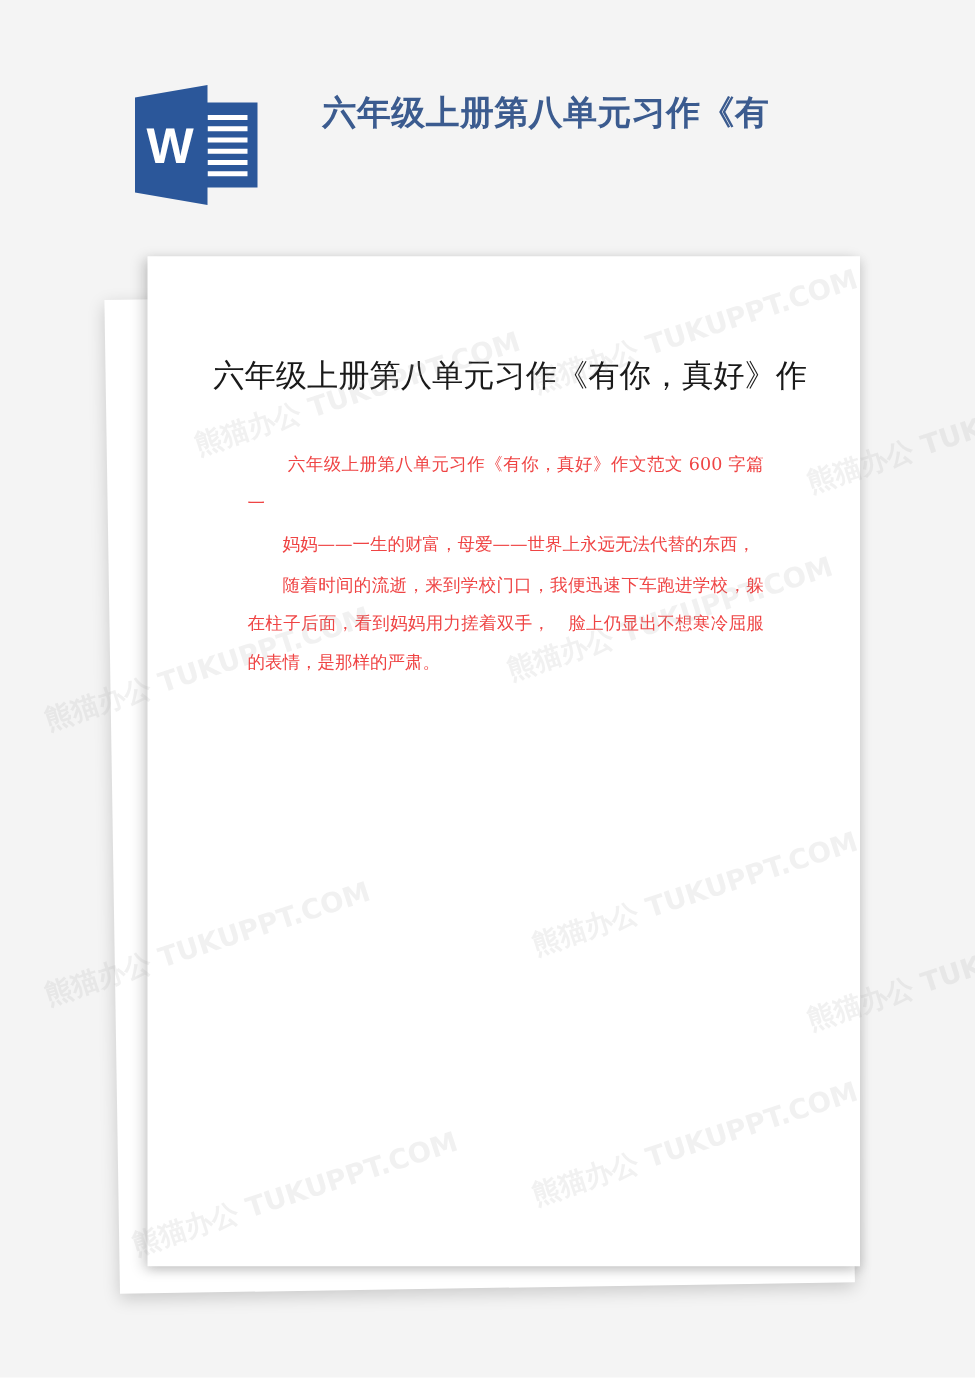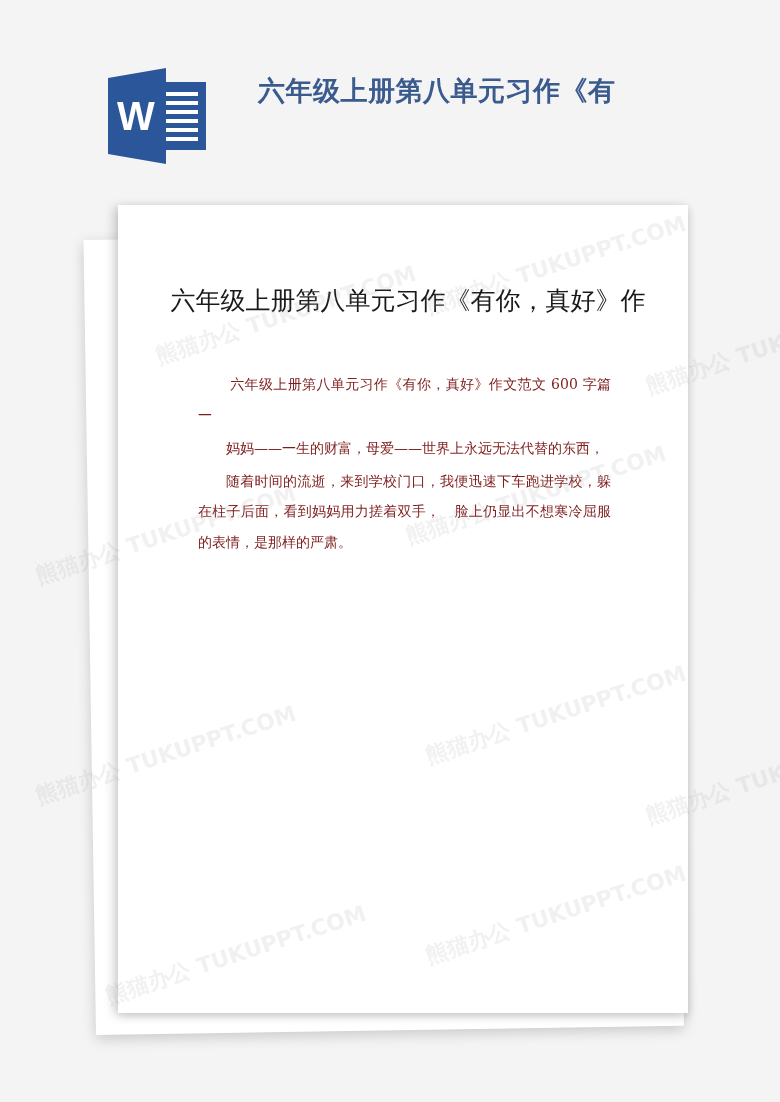--- a/index.html
+++ b/index.html
@@ -28,23 +28,22 @@
     box-shadow: -4px 2px 10px rgba(0,0,0,0.18), 2px 3px 8px rgba(0,0,0,0.10);
   }
   .doc-title {
     position:absolute; left:30px; top:80px; width:520px; text-align:center;
     font-family: "DejaVu Sans", "Liberation Sans", sans-serif;
     font-size:25px; line-height:31px; color:#1a1a1a;
   }
   .body-text {
     position:absolute; left:80px; top:152px; width:413px;
     font-family: "DejaVu Serif", "Liberation Serif", serif;
-    font-size:14px; line-height:30.5px; color:#7f1d1d;
+    font-size:14px; line-height:30.5px; color:#ef4444;
     text-align:justify;
-    margin-top:12px;
   }
   .para { margin:0; text-indent:2em; }
   .para.subtitle { text-indent:2.3em; }
   .watermark {
     position:absolute; font-family:"DejaVu Sans", sans-serif; font-weight:bold;
     font-size:22px; color:rgba(170,170,170,0.16); transform:rotate(-18deg);
     white-space:nowrap; pointer-events:none;
   }
 </style>
 </head>

